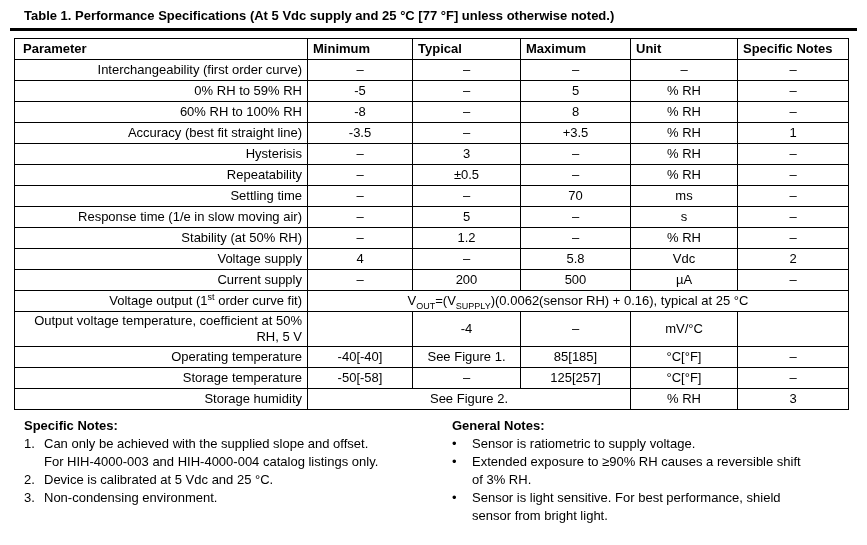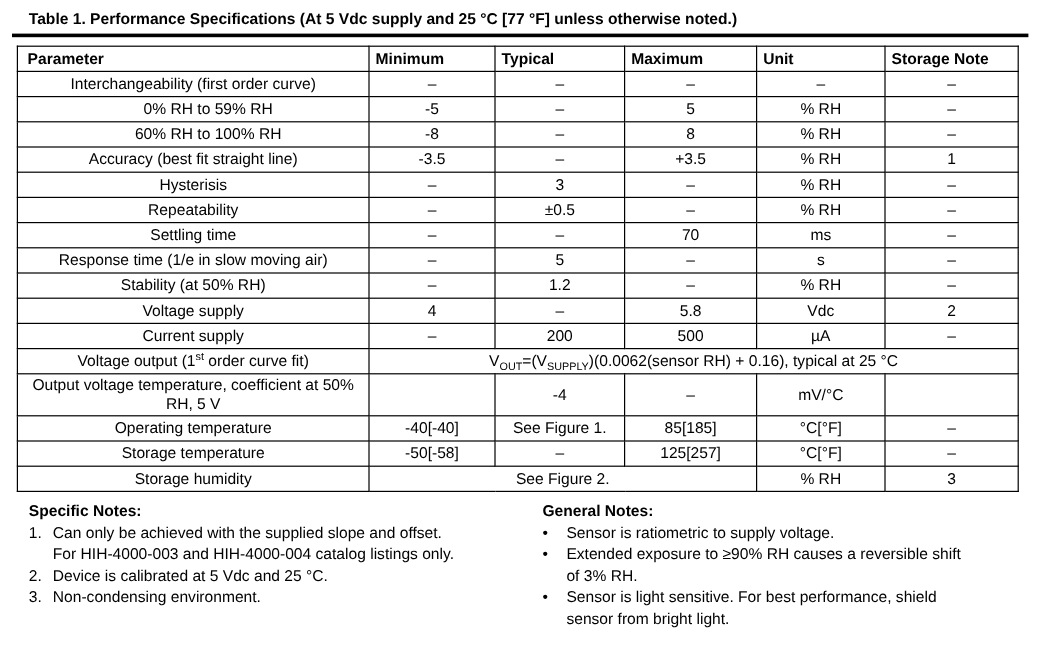--- a/index.html
+++ b/index.html
@@ -3,21 +3,21 @@
 <meta charset="utf-8">
 <style>
   html,body{margin:0;padding:0;background:#fff;color:#000;}
   body{width:867px;height:545px;font-family:"Liberation Sans","DejaVu Sans",sans-serif;font-size:13px;overflow:hidden;}
   .page{padding:4px 10px 0 10px;}
   .doc-title{font-weight:bold;font-size:13px;padding:4px 4px 5px 14px;border-bottom:3px solid #000;}
   table.spec{border-collapse:collapse;table-layout:fixed;width:834px;margin:7px 0 0 4px;font-size:13px;}
   table.spec th,table.spec td{border:1px solid #000;padding:1px 5px;height:18px;line-height:16px;overflow:hidden;}
   table.spec th{font-weight:bold;text-align:left;}
   table.spec th.left{text-align:left;padding-left:8px;margin-left:36px;}
-  td.param{text-align:center;padding-left:8px;}
+  td.param{text-align:right;padding-left:8px;}
   td.param.indent{padding-left:30px;}
   td.vcenter{text-align:center;}
   td.vleft{text-align:center;padding-left:8px;}
   sub,sup{font-size:9px;line-height:0;}
   col.c0{width:293px;}col.c1{width:105px;}col.c2{width:108px;}col.c3{width:110px;}col.c4{width:107px;}col.c5{width:111px;}
   .notes{display:flex;margin-top:7px;padding:0 0 0 14px;}
   .notes-col{line-height:18px;}
   .notes-col.left{width:405px;}
   .notes-col.right{flex:1;padding-left:23px;}
   .notes-heading{font-weight:bold;}
@@ -40,21 +40,21 @@
         <col class="c4">
         <col class="c5">
     </colgroup>
     <thead>
       <tr>
           <th class="left">Parameter</th>
           <th>Minimum</th>
           <th>Typical</th>
           <th>Maximum</th>
           <th>Unit</th>
-          <th>Storage Note</th>
+          <th>Specific Notes</th>
         </tr>
     </thead>
     <tbody>
         <tr>
           <td class="param">Interchangeability (first order curve)</td>
           <td class="vcenter">–</td>
           <td class="vcenter">–</td>
           <td class="vcenter">–</td>
           <td class="vcenter">–</td>
           <td class="vcenter">–</td>

